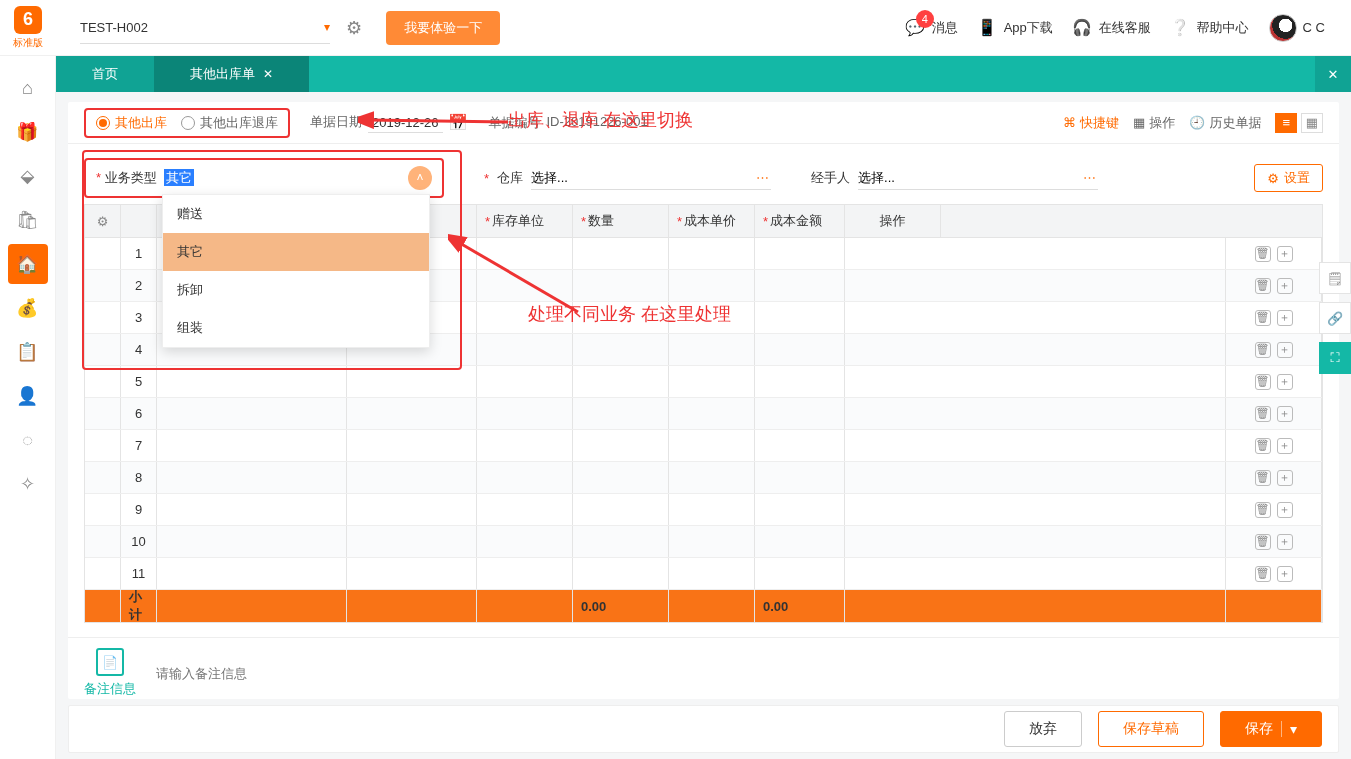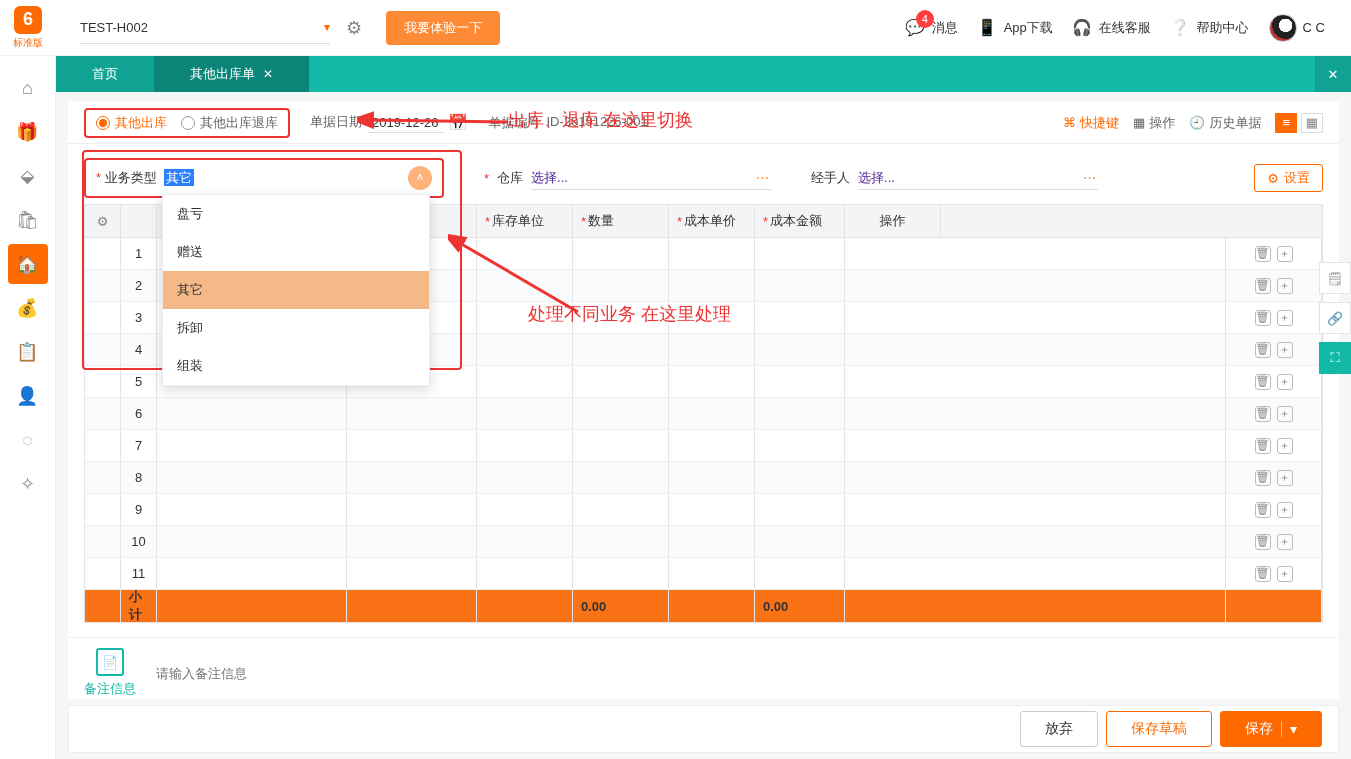--- a/index.html
+++ b/index.html
@@ -56,21 +56,21 @@
 .view-toggle .vseg.active { background:#ff6a00;color:#fff;border-color:#ff6a00;}
 
 
 .form-row { padding: 14px 16px 6px 16px; display:flex; gap: 40px; align-items:center;}
 .form-field { display:flex;align-items:center;gap:8px; position:relative;}
 .req-star { color:#e33; }
 .dd-box { border:2px solid #e33; border-radius:4px; padding: 6px 10px; width: 360px; display:flex;align-items:center; justify-content:space-between;gap:26px;}
 .dd-selected { background:#2a7fff; color:#fff; padding:1px 2px;}
 .dd-caret { width:24px;height:24px;border-radius:50%;background:#ffb37a;color:#fff;display:flex;align-items:center;justify-content:center;font-size:12px;}
 .flat-field { border-bottom:1px solid #ddd; min-width: 240px; display:flex;align-items:center;justify-content:space-between; padding: 2px 0;}
-.flat-field .placeholder { color:#4c1d95; }
+.flat-field .placeholder { color:#000000; }
 .flat-field .dots { color:#ff6a00; letter-spacing:2px; cursor:pointer;}
 .settings-btn { margin-left:auto; border:1px solid #ff6a00; color:#ff6a00; border-radius:3px; padding:4px 12px; display:flex;align-items:center;gap:5px; cursor:pointer;}
 
 
 .dd-panel { position:absolute; top:36px; left:78px; width: 268px; background:#fff; box-shadow:0 4px 12px rgba(0,0,0,.15); border:1px solid #eee; z-index:5;}
 .dd-panel .opt { padding: 10px 14px; cursor:pointer; color:#333;}
 .dd-panel .opt.sel { background:#f5b887; }
 .dd-outer-redbox { position:absolute; border:2px solid #e33; border-radius:4px; pointer-events:none; }
 
 
@@ -94,21 +94,21 @@
 .grid-foot { display:flex; height:32px; background:#f97316;}
 .grid-foot .gcell{font-weight:bold;}
 
 
 .remark-row { margin-top: 14px; padding: 10px 16px; display:flex; gap:20px; align-items:center; border-top:1px solid #eee;}
 .remark-ico { display:flex;flex-direction:column;align-items:center;gap:4px;color:#14b8a6;}
 .remark-ico .bigico{ width:28px;height:28px;border:2px solid #14b8a6;border-radius:3px;display:flex;align-items:center;justify-content:center;}
 .remark-input { flex:1; border:none; outline:none; font-size:13px; color:#333;}
 
 
-.footer-bar { position:absolute; left:12px; right:12px; bottom:6px; height:48px; background:#fff; display:flex;align-items:center;justify-content:flex-end;gap:8px;padding:0 16px; border:1px solid #eee; border-radius:2px;}
+.footer-bar { position:absolute; left:12px; right:12px; bottom:6px; height:48px; background:#fff; display:flex;align-items:center;justify-content:flex-end;gap:16px;padding:0 16px; border:1px solid #eee; border-radius:2px;}
 .btn { padding: 8px 24px; border-radius:3px; cursor:pointer; font-size:14px;}
 .btn-plain { border:1px solid #ccc; background:#fff; color:#333;}
 .btn-outline-orange { border:1px solid #ff6a00; color:#ff6a00; background:#fff;}
 .btn-orange { border:1px solid #ff6a00; background:#ff6a00; color:#fff; display:flex;align-items:center;gap:8px;}
 
 
 .rightrail { position:absolute; right:0; top: 170px; display:flex;flex-direction:column;gap:8px;}
 .rightrail .rr { width:32px;height:32px;background:#fff;border:1px solid #e4e4e4;display:flex;align-items:center;justify-content:center;color:#888;cursor:pointer;}
 .rightrail .rr.active { background:#14b8a6;color:#fff;border-color:#14b8a6;}
 
@@ -222,21 +222,20 @@
     </div>
 
     <div class="form-row">
       <div class="form-field" style="position:relative">
         <div class="dd-box">
           <span><span class="req-star">*</span> <span>业务类型</span>&nbsp;&nbsp;<span class="dd-selected">其它</span></span>
           <span class="dd-caret">˄</span>
         </div>
 
         <div class="dd-panel">
-          <div class="opt">盘亏</div>
           <div class="opt">赠送</div>
           <div class="opt sel">其它</div>
           <div class="opt">拆卸</div>
           <div class="opt">组装</div>
         </div>
       </div>
       <div class="form-field">
         <span class="req-star">*</span>
           <span>仓库</span>
         <div class="flat-field">

